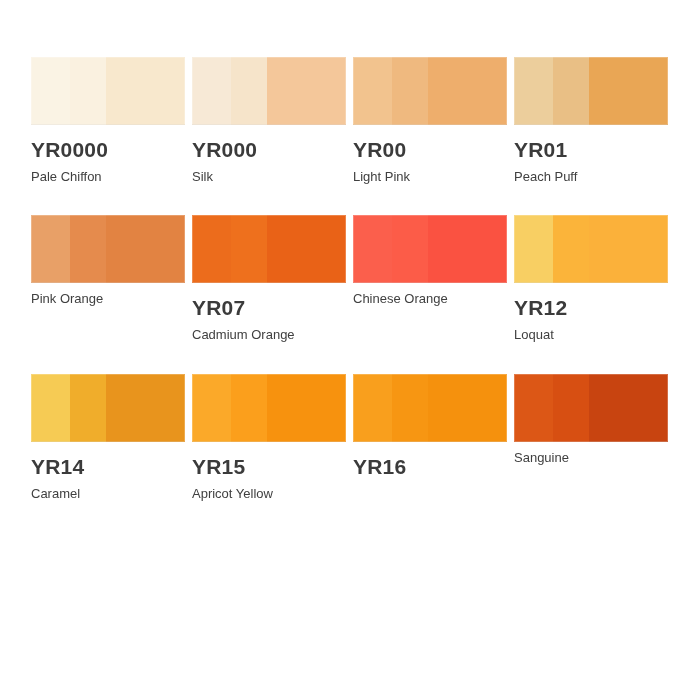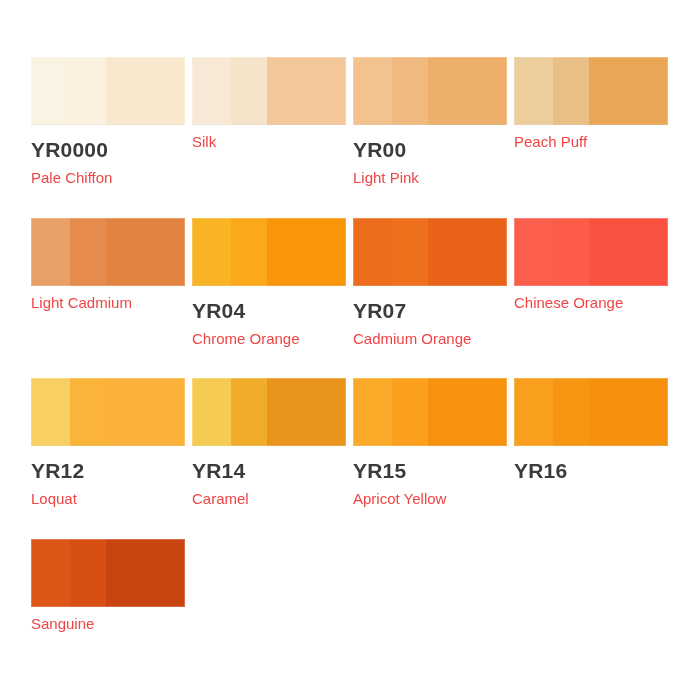--- a/index.html
+++ b/index.html
@@ -61,23 +61,23 @@
     font-size: 21px;
     font-weight: bold;
     color: #3b3b3b;
     letter-spacing: 0.2px;
     line-height: 1.05;
     white-space: nowrap;
   }
 
   .swatch-name {
     margin: 9px 0 0 0;
-    font-size: 15px;
+    font-size: 13px;
     font-weight: normal;
-    color: #ef4444;
+    color: #404040;
     line-height: 1.1;
     white-space: nowrap;
   }
 </style>
 </head>
 <body>
 
 <main id="swatch-grid">
     <div class="swatch-card">
       <div class="swatch-chip">
@@ -87,55 +87,48 @@
       </div>
       <div class="swatch-code">YR0000</div>
       <div class="swatch-name">Pale Chiffon</div>
     </div>
     <div class="swatch-card">
       <div class="swatch-chip">
         <div class="band b1" style="background: rgb(247, 233, 214);"></div>
         <div class="band b2" style="background: rgb(246, 228, 202);"></div>
         <div class="band b3" style="background: rgb(244, 199, 154);"></div>
       </div>
+      <div class="swatch-code">YR000</div>
       <div class="swatch-name">Silk</div>
     </div>
     <div class="swatch-card">
       <div class="swatch-chip">
         <div class="band b1" style="background: rgb(242, 195, 142);"></div>
         <div class="band b2" style="background: rgb(239, 185, 127);"></div>
         <div class="band b3" style="background: rgb(238, 174, 108);"></div>
       </div>
       <div class="swatch-code">YR00</div>
       <div class="swatch-name">Light Pink</div>
     </div>
     <div class="swatch-card">
       <div class="swatch-chip">
         <div class="band b1" style="background: rgb(236, 206, 156);"></div>
         <div class="band b2" style="background: rgb(233, 191, 133);"></div>
         <div class="band b3" style="background: rgb(233, 166, 85);"></div>
       </div>
+      <div class="swatch-code">YR01</div>
       <div class="swatch-name">Peach Puff</div>
     </div>
     <div class="swatch-card">
       <div class="swatch-chip">
         <div class="band b1" style="background: rgb(232, 160, 103);"></div>
         <div class="band b2" style="background: rgb(229, 139, 77);"></div>
         <div class="band b3" style="background: rgb(226, 131, 66);"></div>
       </div>
-      <div class="swatch-name">Light Cadmium</div>
-    </div>
-    <div class="swatch-card">
-      <div class="swatch-chip">
-        <div class="band b1" style="background: rgb(249, 180, 37);"></div>
-        <div class="band b2" style="background: rgb(251, 169, 26);"></div>
-        <div class="band b3" style="background: rgb(249, 149, 8);"></div>
-      </div>
-      <div class="swatch-code">YR04</div>
-      <div class="swatch-name">Chrome Orange</div>
+      <div class="swatch-name">Pink Orange</div>
     </div>
     <div class="swatch-card">
       <div class="swatch-chip">
         <div class="band b1" style="background: rgb(236, 108, 28);"></div>
         <div class="band b2" style="background: rgb(238, 112, 29);"></div>
         <div class="band b3" style="background: rgb(233, 98, 23);"></div>
       </div>
       <div class="swatch-code">YR07</div>
       <div class="swatch-name">Cadmium Orange</div>
     </div>

